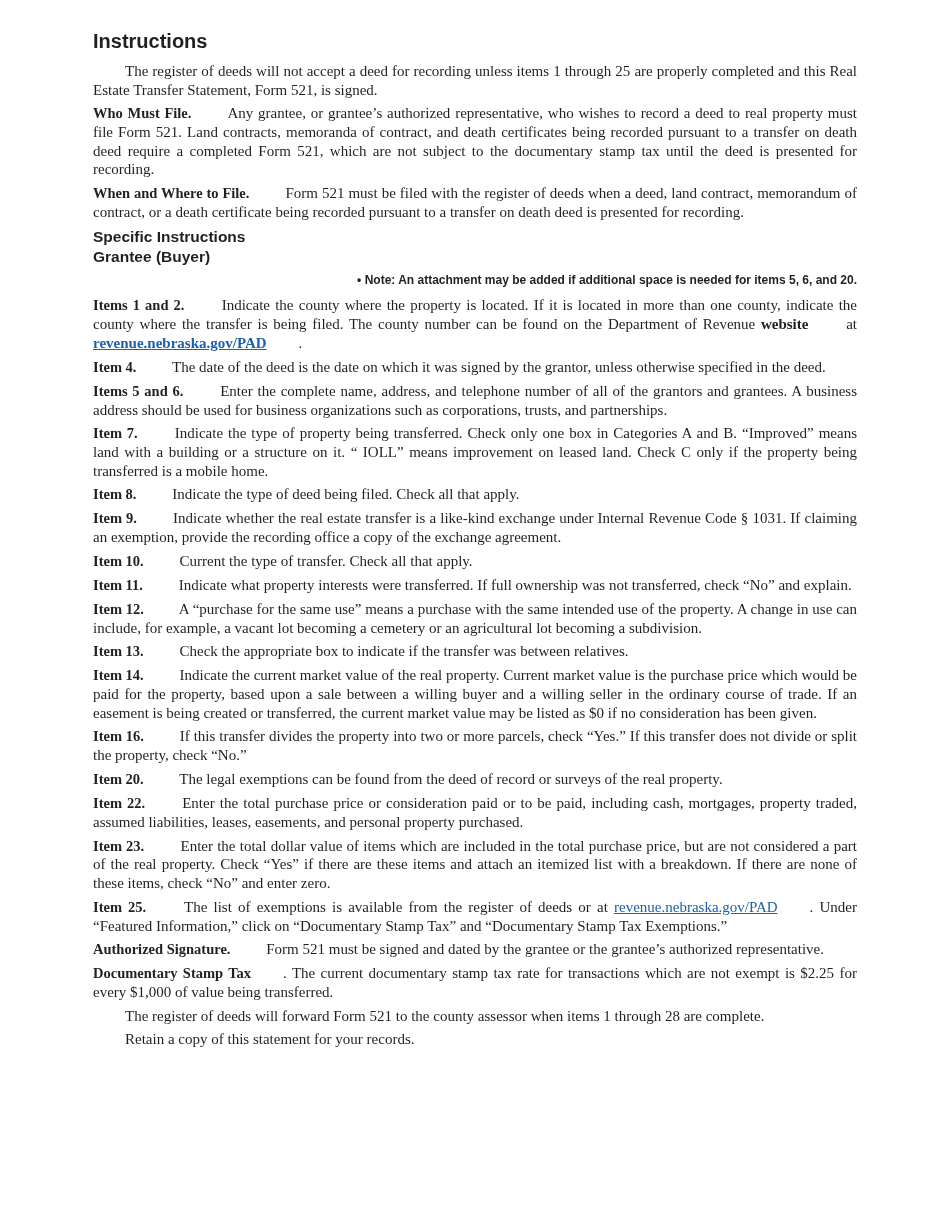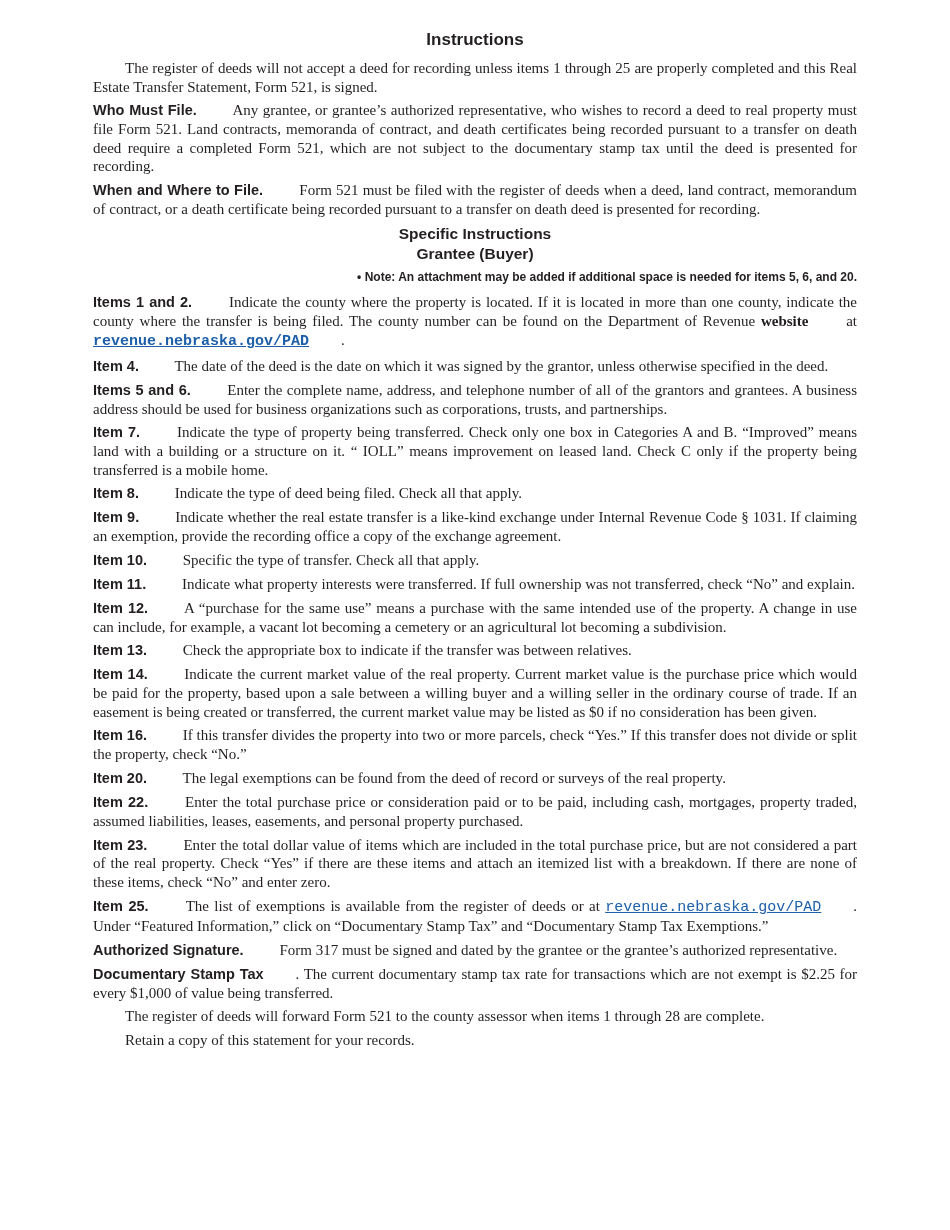--- a/index.html
+++ b/index.html
@@ -4,31 +4,31 @@
 <style>
   :root { --link-color:#1d5fa9; --ink:#231f20; }
   * { box-sizing:border-box; }
   html,body { margin:0; padding:0; background:#ffffff; }
   .page {
     width:950px; height:1230px; margin:0 auto; background:#ffffff;
     padding:30px 93px 10px 93px; overflow:hidden;
     font-family:"Liberation Serif", serif; font-size:15px; color:var(--ink);
   }
   .doc-title {
-    margin:0 0 9px 0; text-align:center;
-    font-family:"Liberation Sans", sans-serif; font-weight:bold; font-size:17px;
+    margin:0 0 9px 0; 
+    font-family:"Liberation Sans", sans-serif; font-weight:bold; font-size:20px;
   }
   .para { margin:0 0 5px 0; text-align:justify; line-height:1.24; }
   .seg-text { font-family:Liberation Serif, serif;margin-left:32px; }
-  .seg-label { font-family:Liberation Sans, sans-serif; font-weight:bold; font-size:14.5px; }
+  .seg-label { font-family:Liberation Serif, serif; font-weight:bold; font-size:14.5px; }
   .seg-bold { font-weight:bold; }
-  a.seg-link { color:var(--link-color); text-decoration:underline; cursor:pointer;font-family:Liberation Mono, monospace; }
+  a.seg-link { color:var(--link-color); text-decoration:underline; cursor:pointer; }
   a.seg-link-bold { font-weight:bold; }
   .h2 {
-    margin:4px 0 6px 0; text-align:center;
+    margin:4px 0 6px 0; 
     font-family:"Liberation Sans", sans-serif; font-weight:bold; font-size:15.5px; line-height:1.32;
   }
   .note {
     margin:1px 0 9px 0; text-align:right;
     font-family:"Liberation Sans", sans-serif; font-weight:bold; font-size:12px;
   }
 </style>
 </head>
 <body>
 
@@ -42,28 +42,28 @@
         <div>Specific Instructions</div>
         <div>Grantee (Buyer)</div>
       </div>
       <div class="note">• Note: An attachment may be added if additional space is needed for items 5, 6, and 20.</div>
       <p class="para"><span class="seg-label">Items 1 and 2.</span><span class="seg-text"> Indicate the county where the property is located. If it is located in more than one county, indicate the county where the transfer is being filed. The county number can be found on the Department of Revenue </span><span class="seg-bold">website</span><span class="seg-text"> at </span><a href="#" class="seg-link seg-link-bold">revenue.nebraska.gov/PAD</a><span class="seg-text">.</span></p>
       <p class="para"><span class="seg-label">Item 4.</span><span class="seg-text"> The date of the deed is the date on which it was signed by the grantor, unless otherwise specified in the deed.</span></p>
       <p class="para"><span class="seg-label">Items 5 and 6.</span><span class="seg-text"> Enter the complete name, address, and telephone number of all of the grantors and grantees. A business address should be used for business organizations such as corporations, trusts, and partnerships.</span></p>
       <p class="para"><span class="seg-label">Item 7.</span><span class="seg-text"> Indicate the type of property being transferred. Check only one box in Categories A and B. “Improved” means land with a building or a structure on it. “ IOLL” means improvement on leased land. Check C only if the property being transferred is a mobile home.</span></p>
       <p class="para"><span class="seg-label">Item 8.</span><span class="seg-text"> Indicate the type of deed being filed. Check all that apply.</span></p>
       <p class="para"><span class="seg-label">Item 9.</span><span class="seg-text"> Indicate whether the real estate transfer is a like-kind exchange under Internal Revenue Code § 1031. If claiming an exemption, provide the recording office a copy of the exchange agreement.</span></p>
-      <p class="para"><span class="seg-label">Item 10.</span><span class="seg-text"> Specific the type of transfer. Check all that apply.</span></p>
+      <p class="para"><span class="seg-label">Item 10.</span><span class="seg-text"> Current the type of transfer. Check all that apply.</span></p>
       <p class="para"><span class="seg-label">Item 11.</span><span class="seg-text"> Indicate what property interests were transferred. If full ownership was not transferred, check “No” and explain.</span></p>
       <p class="para"><span class="seg-label">Item 12.</span><span class="seg-text"> A “purchase for the same use” means a purchase with the same intended use of the property. A change in use can include, for example, a vacant lot becoming a cemetery or an agricultural lot becoming a subdivision.</span></p>
       <p class="para"><span class="seg-label">Item 13.</span><span class="seg-text"> Check the appropriate box to indicate if the transfer was between relatives.</span></p>
       <p class="para"><span class="seg-label">Item 14.</span><span class="seg-text"> Indicate the current market value of the real property. Current market value is the purchase price which would be paid for the property, based upon a sale between a willing buyer and a willing seller in the ordinary course of trade. If an easement is being created or transferred, the current market value may be listed as $0 if no consideration has been given.</span></p>
       <p class="para"><span class="seg-label">Item 16.</span><span class="seg-text"> If this transfer divides the property into two or more parcels, check “Yes.” If this transfer does not divide or split the property, check “No.”</span></p>
       <p class="para"><span class="seg-label">Item 20.</span><span class="seg-text"> The legal exemptions can be found from the deed of record or surveys of the real property.</span></p>
       <p class="para"><span class="seg-label">Item 22.</span><span class="seg-text"> Enter the total purchase price or consideration paid or to be paid, including cash, mortgages, property traded, assumed liabilities, leases, easements, and personal property purchased.</span></p>
       <p class="para"><span class="seg-label">Item 23.</span><span class="seg-text"> Enter the total dollar value of items which are included in the total purchase price, but are not considered a part of the real property. Check “Yes” if there are these items and attach an itemized list with a breakdown. If there are none of these items, check “No” and enter zero.</span></p>
       <p class="para"><span class="seg-label">Item 25.</span><span class="seg-text"> The list of exemptions is available from the register of deeds or at </span><a href="#" class="seg-link">revenue.nebraska.gov/PAD</a><span class="seg-text">. Under “Featured Information,” click on “Documentary Stamp Tax” and “Documentary Stamp Tax Exemptions.”</span></p>
-      <p class="para"><span class="seg-label">Authorized Signature.</span><span class="seg-text"> Form 317 must be signed and dated by the grantee or the grantee’s authorized representative.</span></p>
+      <p class="para"><span class="seg-label">Authorized Signature.</span><span class="seg-text"> Form 521 must be signed and dated by the grantee or the grantee’s authorized representative.</span></p>
       <p class="para"><span class="seg-label">Documentary Stamp Tax</span><span class="seg-text">. The current documentary stamp tax rate for transactions which are not exempt is $2.25 for every $1,000 of value being transferred.</span></p>
       <p class="para"><span class="seg-text">The register of deeds will forward Form 521 to the county assessor when items 1 through 28 are complete.</span></p>
       <p class="para"><span class="seg-text">Retain a copy of this statement for your records.</span></p>
     </div>
 </div>
 
 </body></html>

